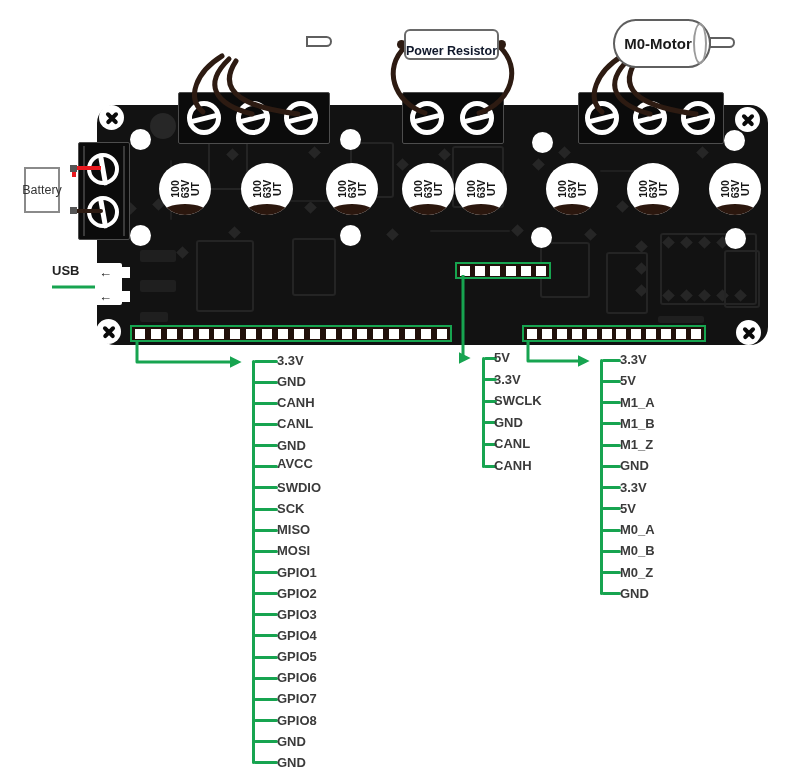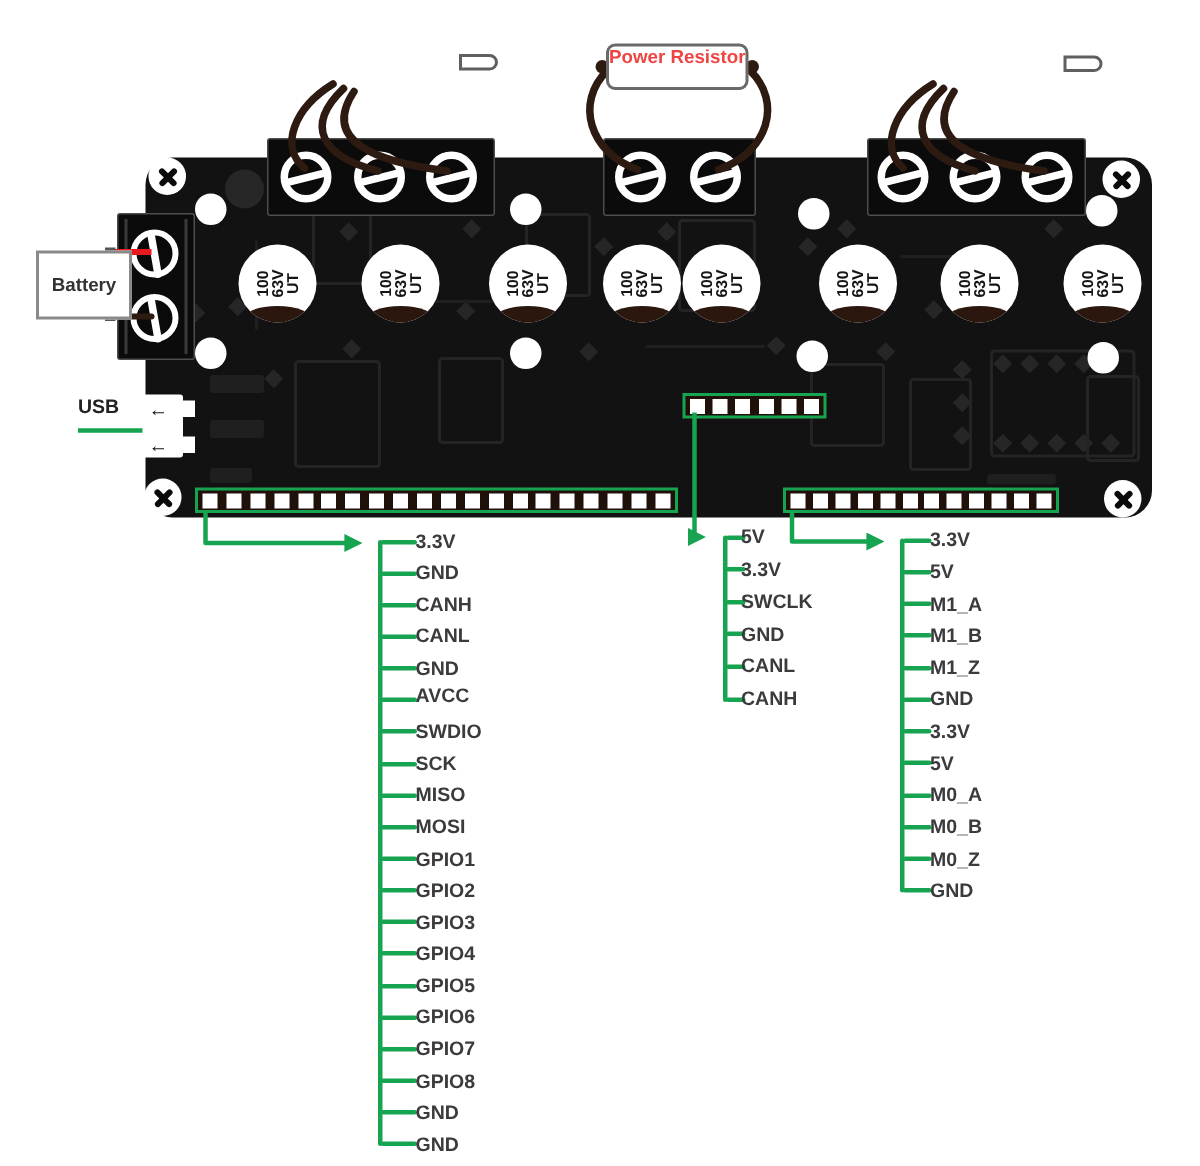--- a/index.html
+++ b/index.html
@@ -51,27 +51,27 @@
 
   
   .motor-body{position:absolute;background:#fff;border:2px solid #5f5f5f;border-radius:26px/28px;
               z-index:6;display:flex;align-items:center;justify-content:center;
               font-size:15px;font-weight:bold;color:#1a1a1a;box-sizing:border-box;padding-right:8px;}
   .motor-endcap{position:absolute;top:2px;bottom:2px;right:2px;width:14px;border:2px solid #9a9a9a;
                 border-radius:50%;box-sizing:border-box;}
   .shaft{position:absolute;background:#fff;border:2px solid #5f5f5f;border-radius:0 6px 6px 0;
          z-index:5;box-sizing:border-box;}
   .pr-box{position:absolute;left:404px;top:29px;width:95px;height:31px;background:#fff;
-          border:2px solid #6a6a6a;border-radius:6px;z-index:6;display:flex;align-items:flex-start;
-          justify-content:center;font-size:12.5px;font-weight:bold;color:#ef4444;box-sizing:border-box;
+          border:2px solid #6a6a6a;border-radius:6px;z-index:6;display:flex;align-items:flex-end;
+          justify-content:center;font-size:12.5px;font-weight:bold;color:#0f172a;box-sizing:border-box;
           white-space:nowrap;}
   .nub{position:absolute;width:9px;height:9px;border-radius:50%;background:var(--wire,#2d1b12);z-index:5;}
-  .battery-box{position:absolute;left:24px;top:167px;width:64px;height:46px;background:#fff;
+  .battery-box{position:absolute;left:24px;top:167px;width:36px;height:46px;background:#fff;
                border:2px solid #8a8a8a;z-index:6;display:flex;align-items:center;justify-content:center;
-               font-size:12.5px;font-weight:bold;color:#333;box-sizing:border-box;}
+               font-size:12.5px;font-weight:normal;color:#333;box-sizing:border-box;}
   .batt-nub{position:absolute;width:7px;height:7px;background:#555;z-index:5;}
   .usb-body{position:absolute;left:95px;top:263px;width:27px;height:42px;background:#fff;
             border-radius:2px;z-index:4;}
   .usb-tab{position:absolute;width:9px;height:11px;background:#fff;z-index:4;}
   .usb-arrow{position:absolute;font-size:13px;font-weight:bold;color:#111;line-height:13px;z-index:5;}
   .usb-label{position:absolute;left:52px;top:263px;font-size:13px;font-weight:bold;color:#222;z-index:6;}
 
   
   .spine{position:absolute;width:3px;background:var(--green,#17a450);z-index:6;border-radius:2px;}
   .tick{position:absolute;height:3px;background:var(--green,#17a450);z-index:6;border-radius:2px;}
@@ -179,20 +179,24 @@
     <g class="stroke-green" fill="none" stroke="#17a450" stroke-width="3" stroke-linejoin="round">
       <path d="M137,340 L137,362 L238,362" marker-end="url(#arrow)"></path>
       <path d="M463,275 L463,358 L467,358" marker-end="url(#arrow)"></path>
       <path d="M528,340 L528,361 L586,361" marker-end="url(#arrow)"></path>
       <path d="M52,287 L95,287"></path>
     </g>
   </svg>
 
   <div class="shaft" style="left:306px;top:36px;width:26px;height:11px;"></div>
   <div class="shaft" style="left:709px;top:37px;width:26px;height:11px;"></div>
+  <div class="motor-body" style="left:613px;top:19px;width:98px;height:49px;">
+    <div class="motor-endcap"></div>
+    <span>M0-Motor</span>
+  </div>
 
   <div class="nub" style="left:397px;top:40px;"></div>
   <div class="nub" style="left:497px;top:40px;"></div>
   <div class="pr-box">
     <span>Power Resistor</span>
   </div>
 
   <div class="batt-nub" style="left:70px;top:165px;"></div>
   <div class="batt-nub" style="left:70px;top:207px;"></div>
   <div class="battery-box">

